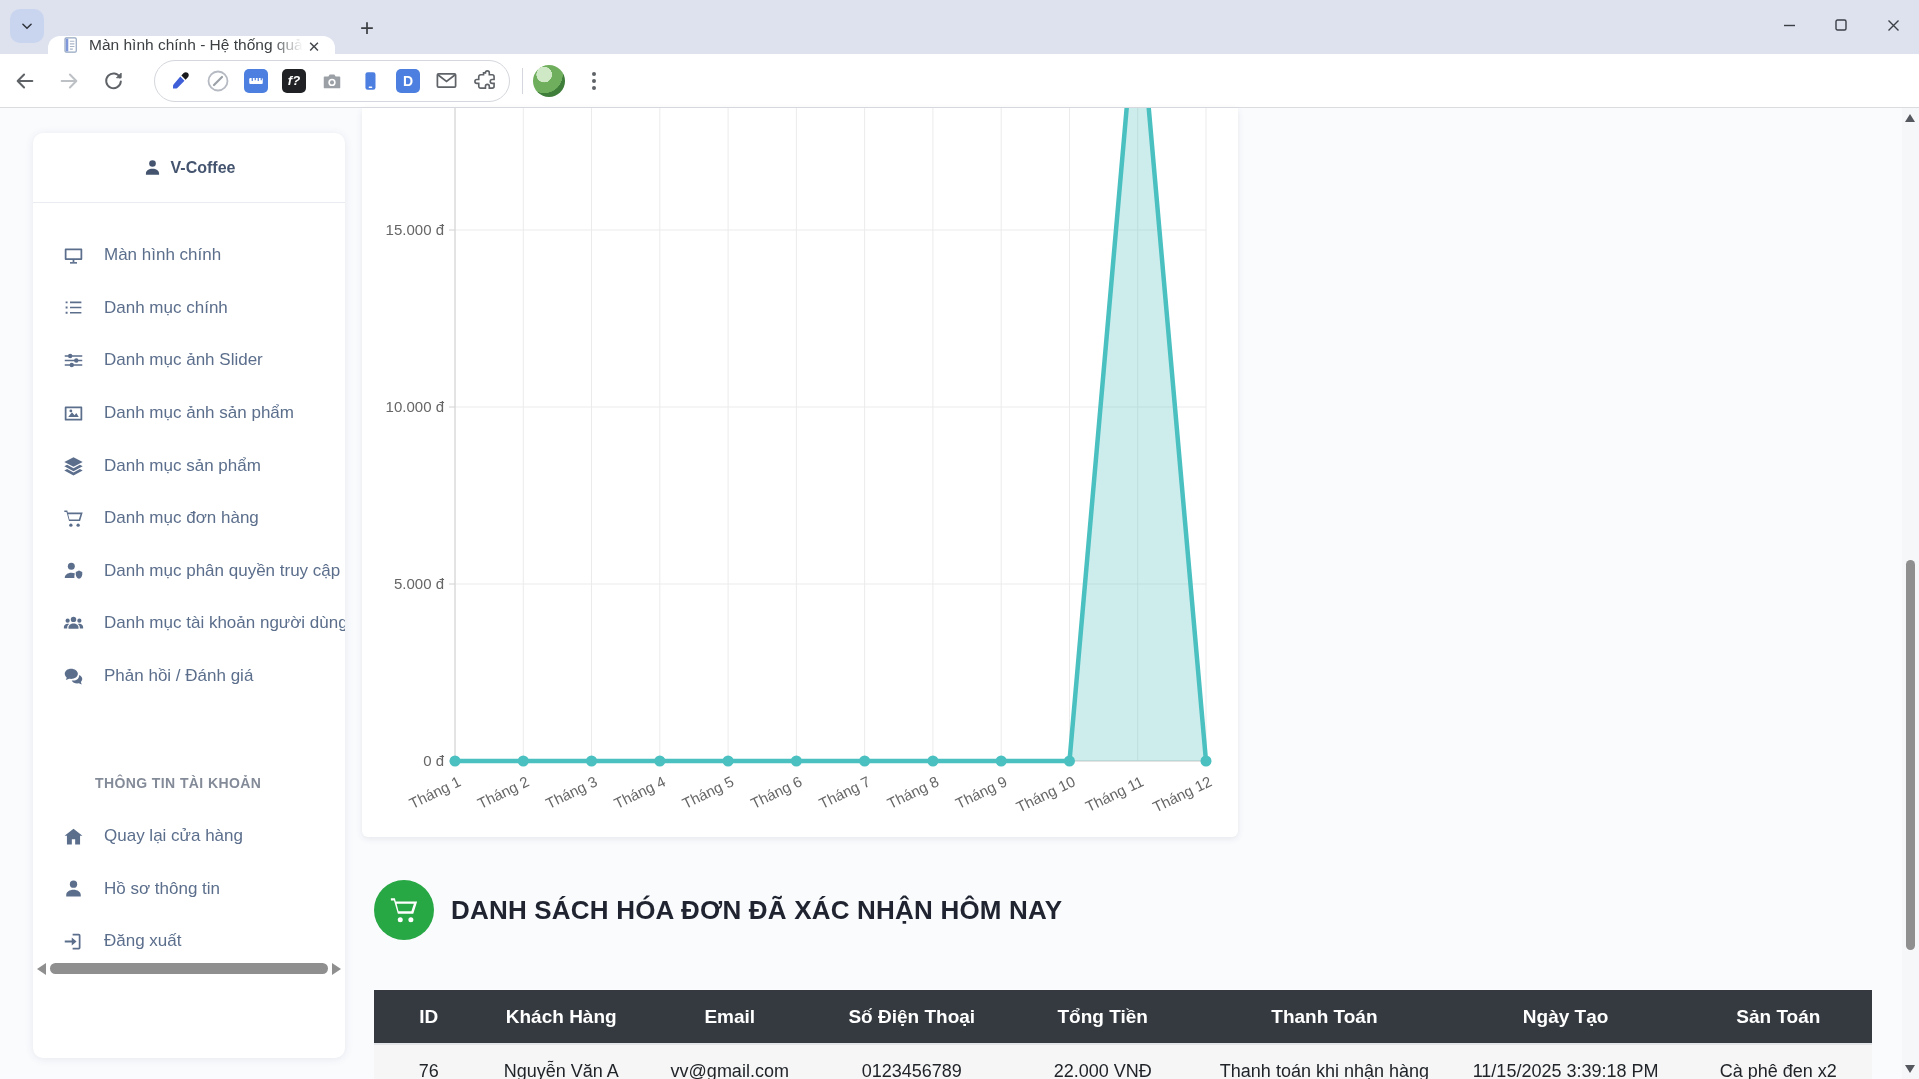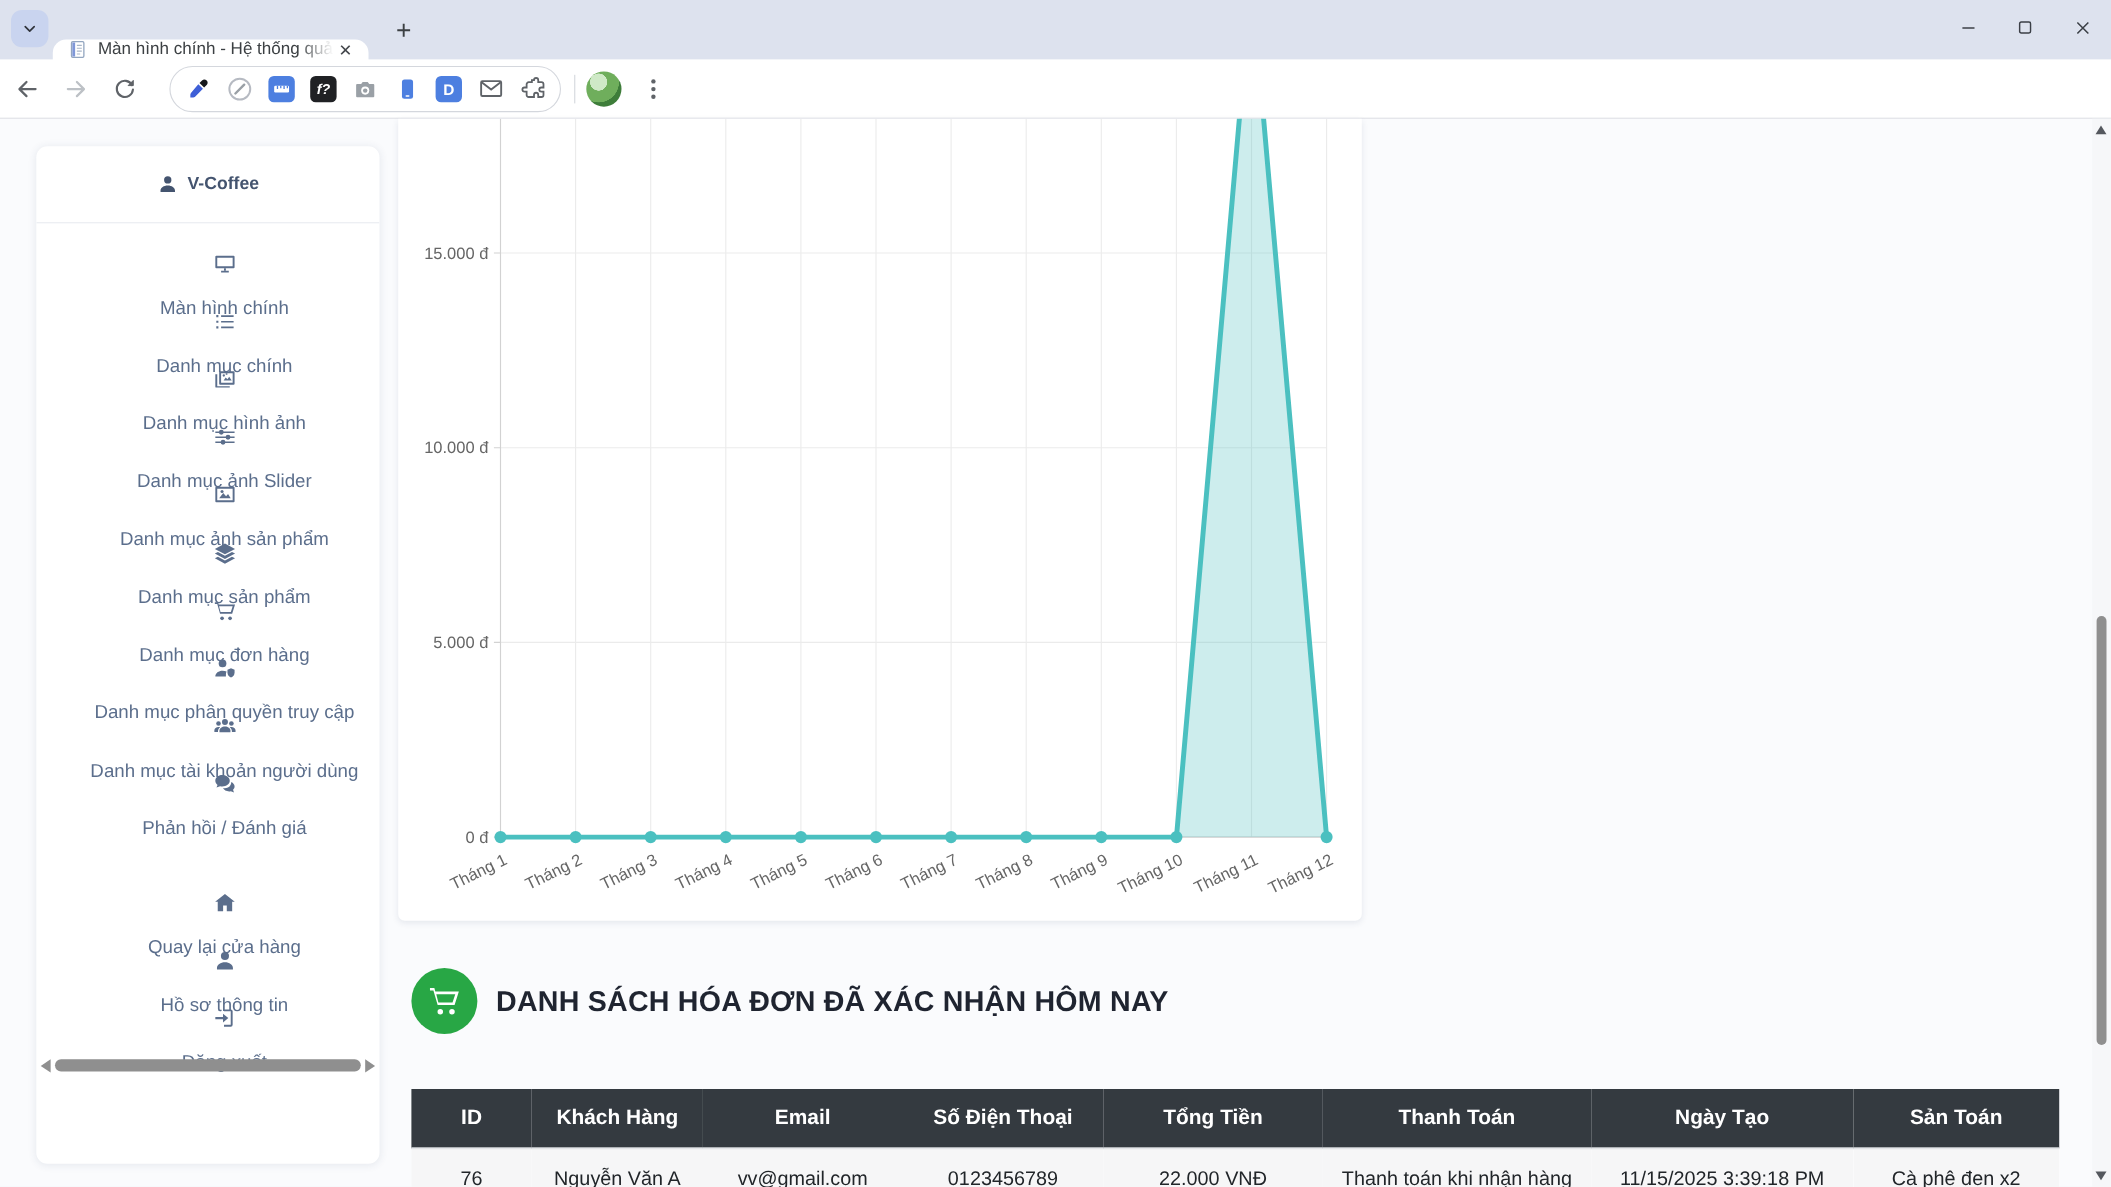--- a/index.html
+++ b/index.html
@@ -34,21 +34,21 @@
   .kebab i { width:4px; height:4px; border-radius:50%; background:#5f6368; }
 
   
   .content { position:absolute; top:108px; left:0; width:1919px; height:971px; background:#fafbfd; }
 
   
   .sidebar-card { position:absolute; left:33px; top:25px; width:312px; height:925px; background:#fff; border-radius:10px; box-shadow:0 1px 8px rgba(40,60,100,.10); overflow:hidden; }
   .sb-header { height:70px; display:flex; align-items:center; justify-content:center; gap:9px; color:#44546f; font-size:16px; font-weight:bold; border-bottom:1px solid #e9ecf1; }
   .sb-header svg { width:19px; height:19px; fill:#44546f; }
   #menu { position:absolute; top:96px; left:0; width:100%; }
-  .menu-item { height:52.6px; display:flex; align-items:center; padding-left:30px; gap:20px; color:#5b6e8c; font-size:17px; cursor:pointer; white-space:nowrap;flex-direction:column; }
+  .menu-item { height:52.6px; display:flex; align-items:center; padding-left:30px; gap:20px; color:#5b6e8c; font-size:17px; cursor:pointer; white-space:nowrap; }
   .menu-item svg { width:21px; height:21px; flex:none; fill:#5b6e8c; }
   .sb-section { position:absolute; top:622px; left:0; width:100%; height:55px; display:flex; align-items:center; padding-left:62px; font-size:14px; font-weight:bold; letter-spacing:.4px; color:#848b98; }
   #account-menu { position:absolute; top:677px; left:0; width:100%; }
   .sb-hscroll { position:absolute; top:829px; left:0; width:100%; height:13px; display:flex; align-items:center; }
   .sb-arrow { width:0; height:0; border:none; background:transparent; cursor:pointer; }
   .sb-arrow.left { border-top:6px solid transparent; border-bottom:6px solid transparent; border-right:9px solid #8f8f8f; margin-left:4px; }
   .sb-arrow.right { border-top:6px solid transparent; border-bottom:6px solid transparent; border-left:9px solid #8f8f8f; margin-right:4px; }
   .sb-thumb { flex:1; height:11px; background:#8f8f8f; border-radius:6px; margin:0 4px; cursor:grab; }
 
   
@@ -212,28 +212,20 @@
           <span>Màn hình chính</span>
         </div>
         <div class="menu-item">
           <svg viewBox="0 0 24 24">
             <path d="M3 5h2.2v2.2H3zM3 10.9h2.2v2.2H3zM3 16.8h2.2V19H3zM8 5.2h13v1.8H8zM8 11.1h13v1.8H8zM8 17h13v1.8H8z"></path>
           </svg>
           <span>Danh mục chính</span>
         </div>
         <div class="menu-item">
           <svg viewBox="0 0 24 24">
-            <path d="M7 4h14a1 1 0 0 1 1 1v12a1 1 0 0 1-1 1H7a1 1 0 0 1-1-1V5a1 1 0 0 1 1-1zm1 2v10h12V6H8zm2.6 7.5 2.2-3 1.8 1.8 1.8-2.6 2.6 3.8h-8.4z"></path>
-            <circle cx="10.8" cy="8.4" r="1.2"></circle>
-            <path d="M2 7h2v12.6h13V21H3a1 1 0 0 1-1-1V7z"></path>
-          </svg>
-          <span>Danh mục hình ảnh</span>
-        </div>
-        <div class="menu-item">
-          <svg viewBox="0 0 24 24">
             <path d="M2 6h20v1.7H2zM2 11.2h20v1.7H2zM2 16.4h20v1.7H2z"></path>
             <circle cx="8.2" cy="6.8" r="2.5"></circle>
             <circle cx="15.2" cy="12" r="2.5"></circle>
             <circle cx="10" cy="17.2" r="2.5"></circle>
           </svg>
           <span>Danh mục ảnh Slider</span>
         </div>
         <div class="menu-item">
           <svg viewBox="0 0 24 24">
             <path d="M3 4h18a1 1 0 0 1 1 1v14a1 1 0 0 1-1 1H3a1 1 0 0 1-1-1V5a1 1 0 0 1 1-1zm1 2v12h16V6H4zm2 10 4.2-5.4 3 3.3 2-2.4 2.8 4.5H6z"></path>
@@ -277,20 +269,21 @@
           <span>Danh mục tài khoản người dùng</span>
         </div>
         <div class="menu-item">
           <svg viewBox="0 0 24 24">
             <path d="M9.2 3C13.5 3 17 5.6 17 8.9s-3.5 5.9-7.8 5.9c-.8 0-1.5-.1-2.2-.2L3.2 16l1.1-2.7C2.9 12.2 2 10.6 2 8.9 2 5.6 5 3 9.2 3z"></path>
             <path d="M18.6 10.3c2 1 3.4 2.7 3.4 4.6 0 1.3-.6 2.4-1.6 3.3l1 2.8-3.3-1.2c-.6.1-1.2.2-1.8.2-2.9 0-5.4-1.5-6.4-3.5.7.1 1.4.2 2.1.2 3.5 0 6.3-2 6.6-6.4z"></path>
           </svg>
           <span>Phản hồi / Đánh giá</span>
         </div>
       </nav>
+    <div class="sb-section">THÔNG TIN TÀI KHOẢN</div>
     <nav id="account-menu">
         <div class="menu-item">
           <svg viewBox="0 0 24 24">
             <path d="m12 3 10.2 8.2h-2.7V21h-5.6v-6h-3.8v6H4.5v-9.8H1.8L12 3z"></path>
           </svg>
           <span>Quay lại cửa hàng</span>
         </div>
         <div class="menu-item">
           <svg viewBox="0 0 24 24">
             <circle cx="12" cy="7" r="4.2"></circle>

